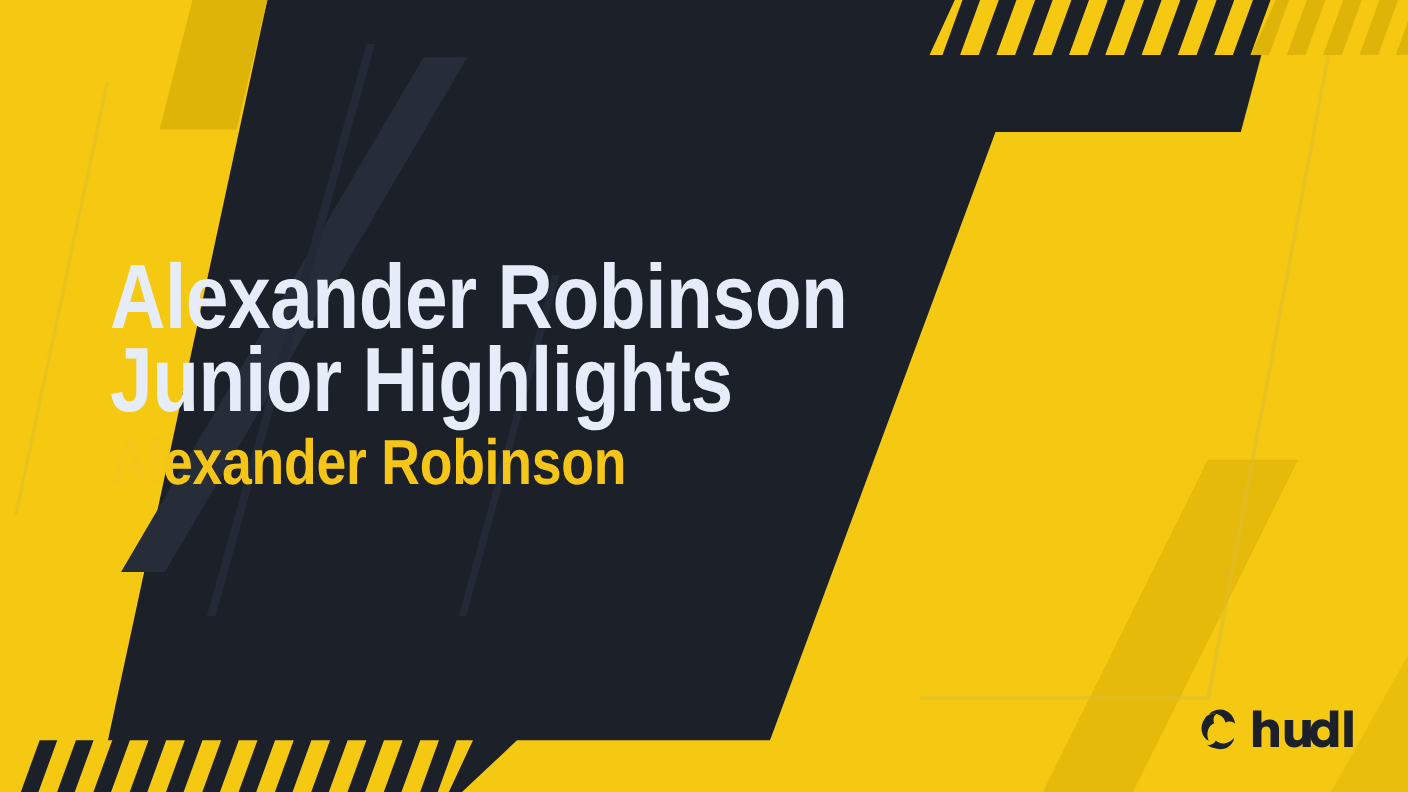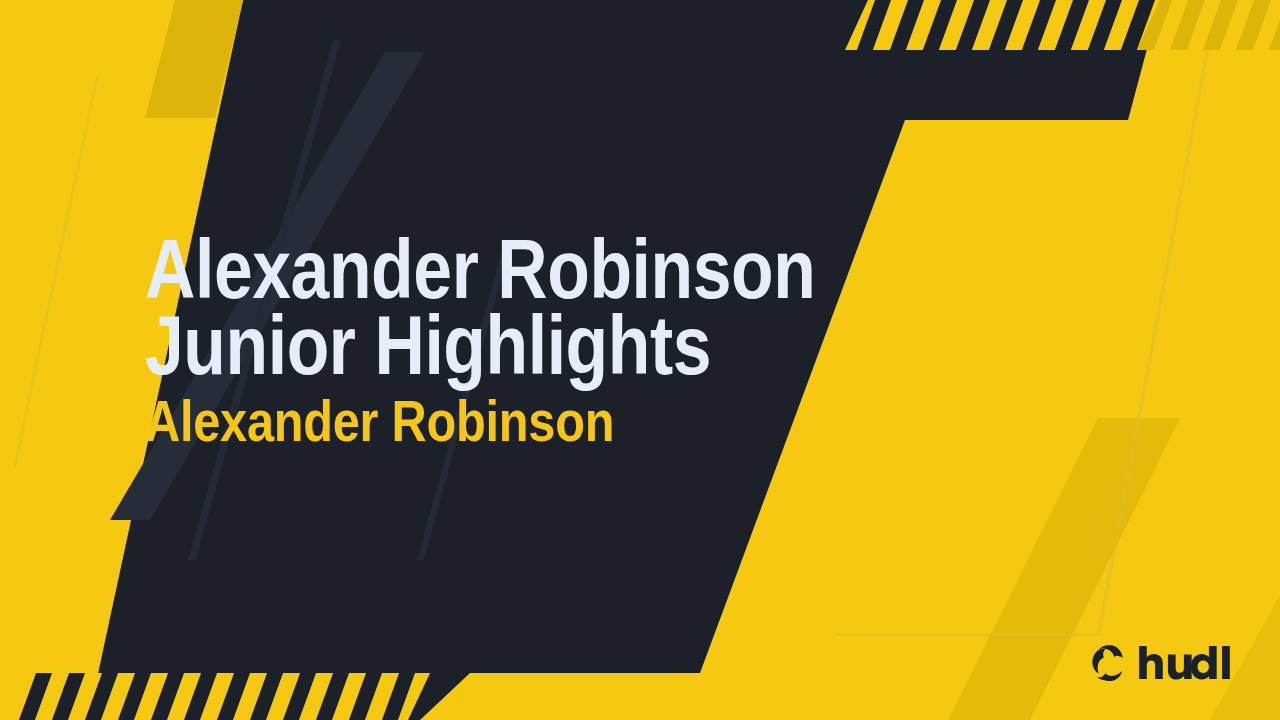--- a/index.html
+++ b/index.html
@@ -20,21 +20,20 @@
     left: 0; top: 0;
     width: 1280px;
     height: 720px;
     display: block;
   }
   #text-block {
     position: absolute;
     left: 100px;
     top: 232px;
     width: 760px;
-    margin-left: 45px;
   }
   .title-line {
     display: block;
     color: #e6edf9;
     font-family: "Liberation Sans Narrow", "Liberation Sans", sans-serif;
     font-weight: bold;
     font-size: 83px;
     line-height: 76px;
     letter-spacing: -0.5px;
     white-space: nowrap;

